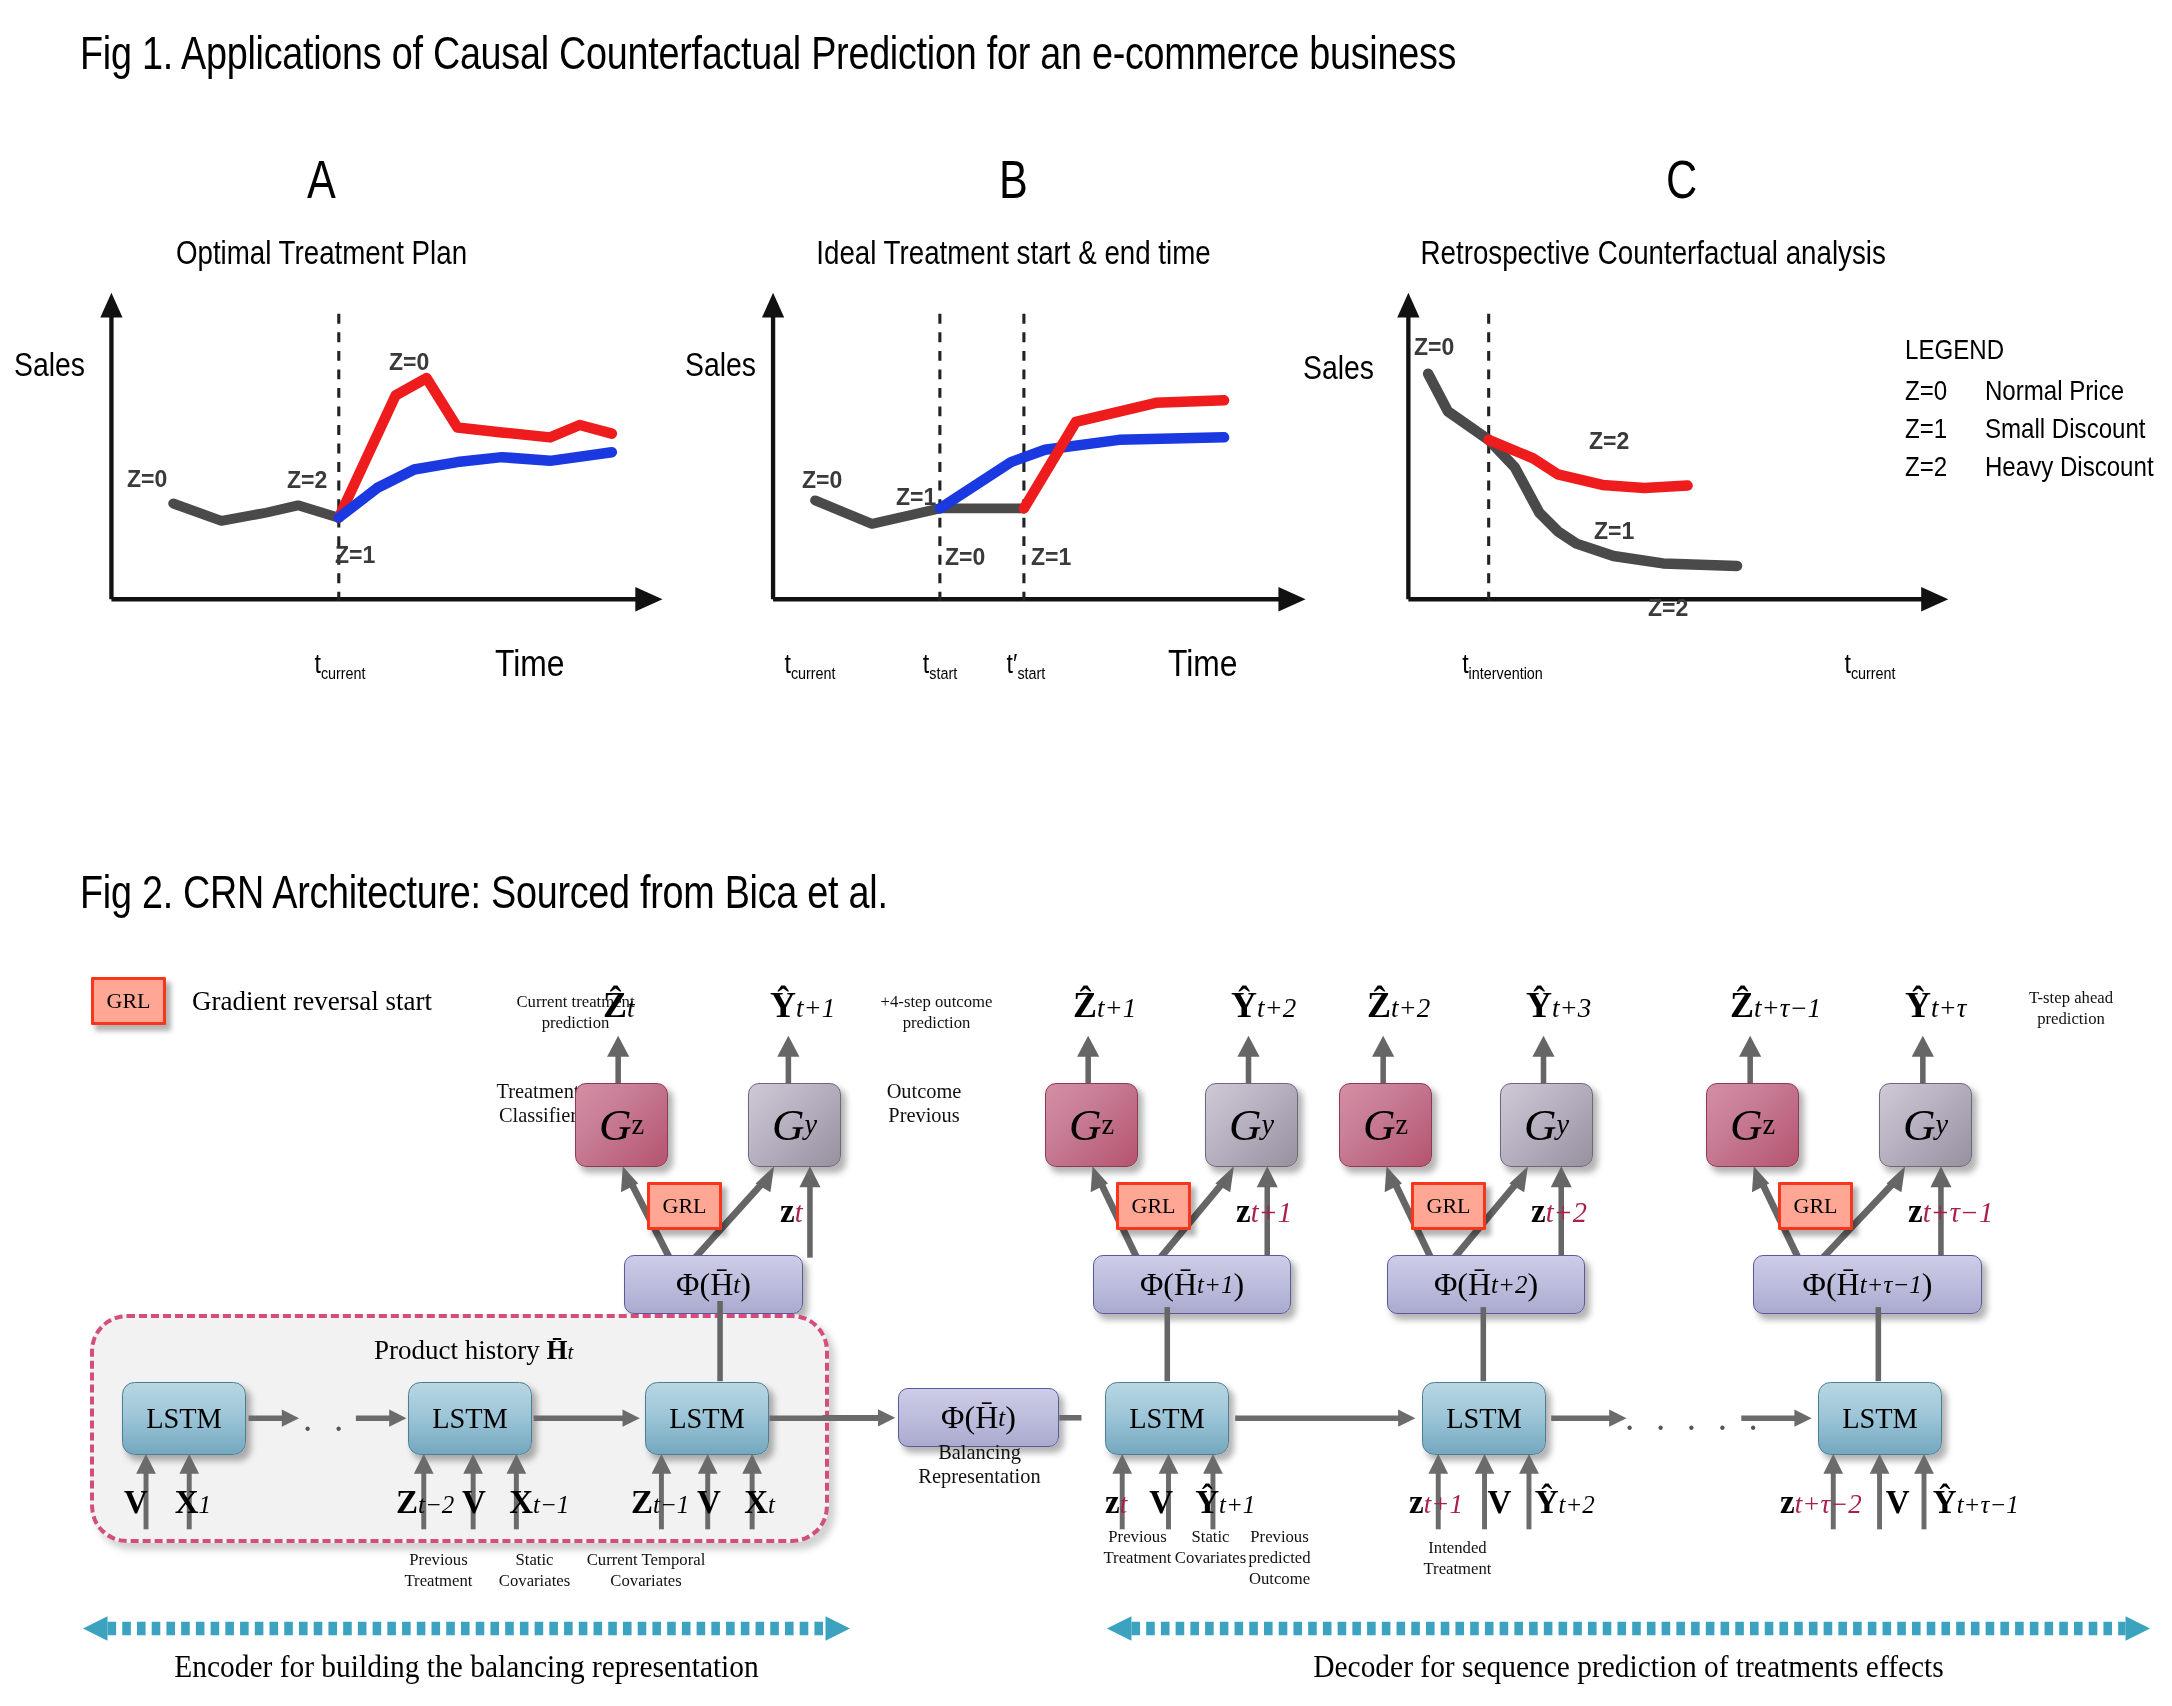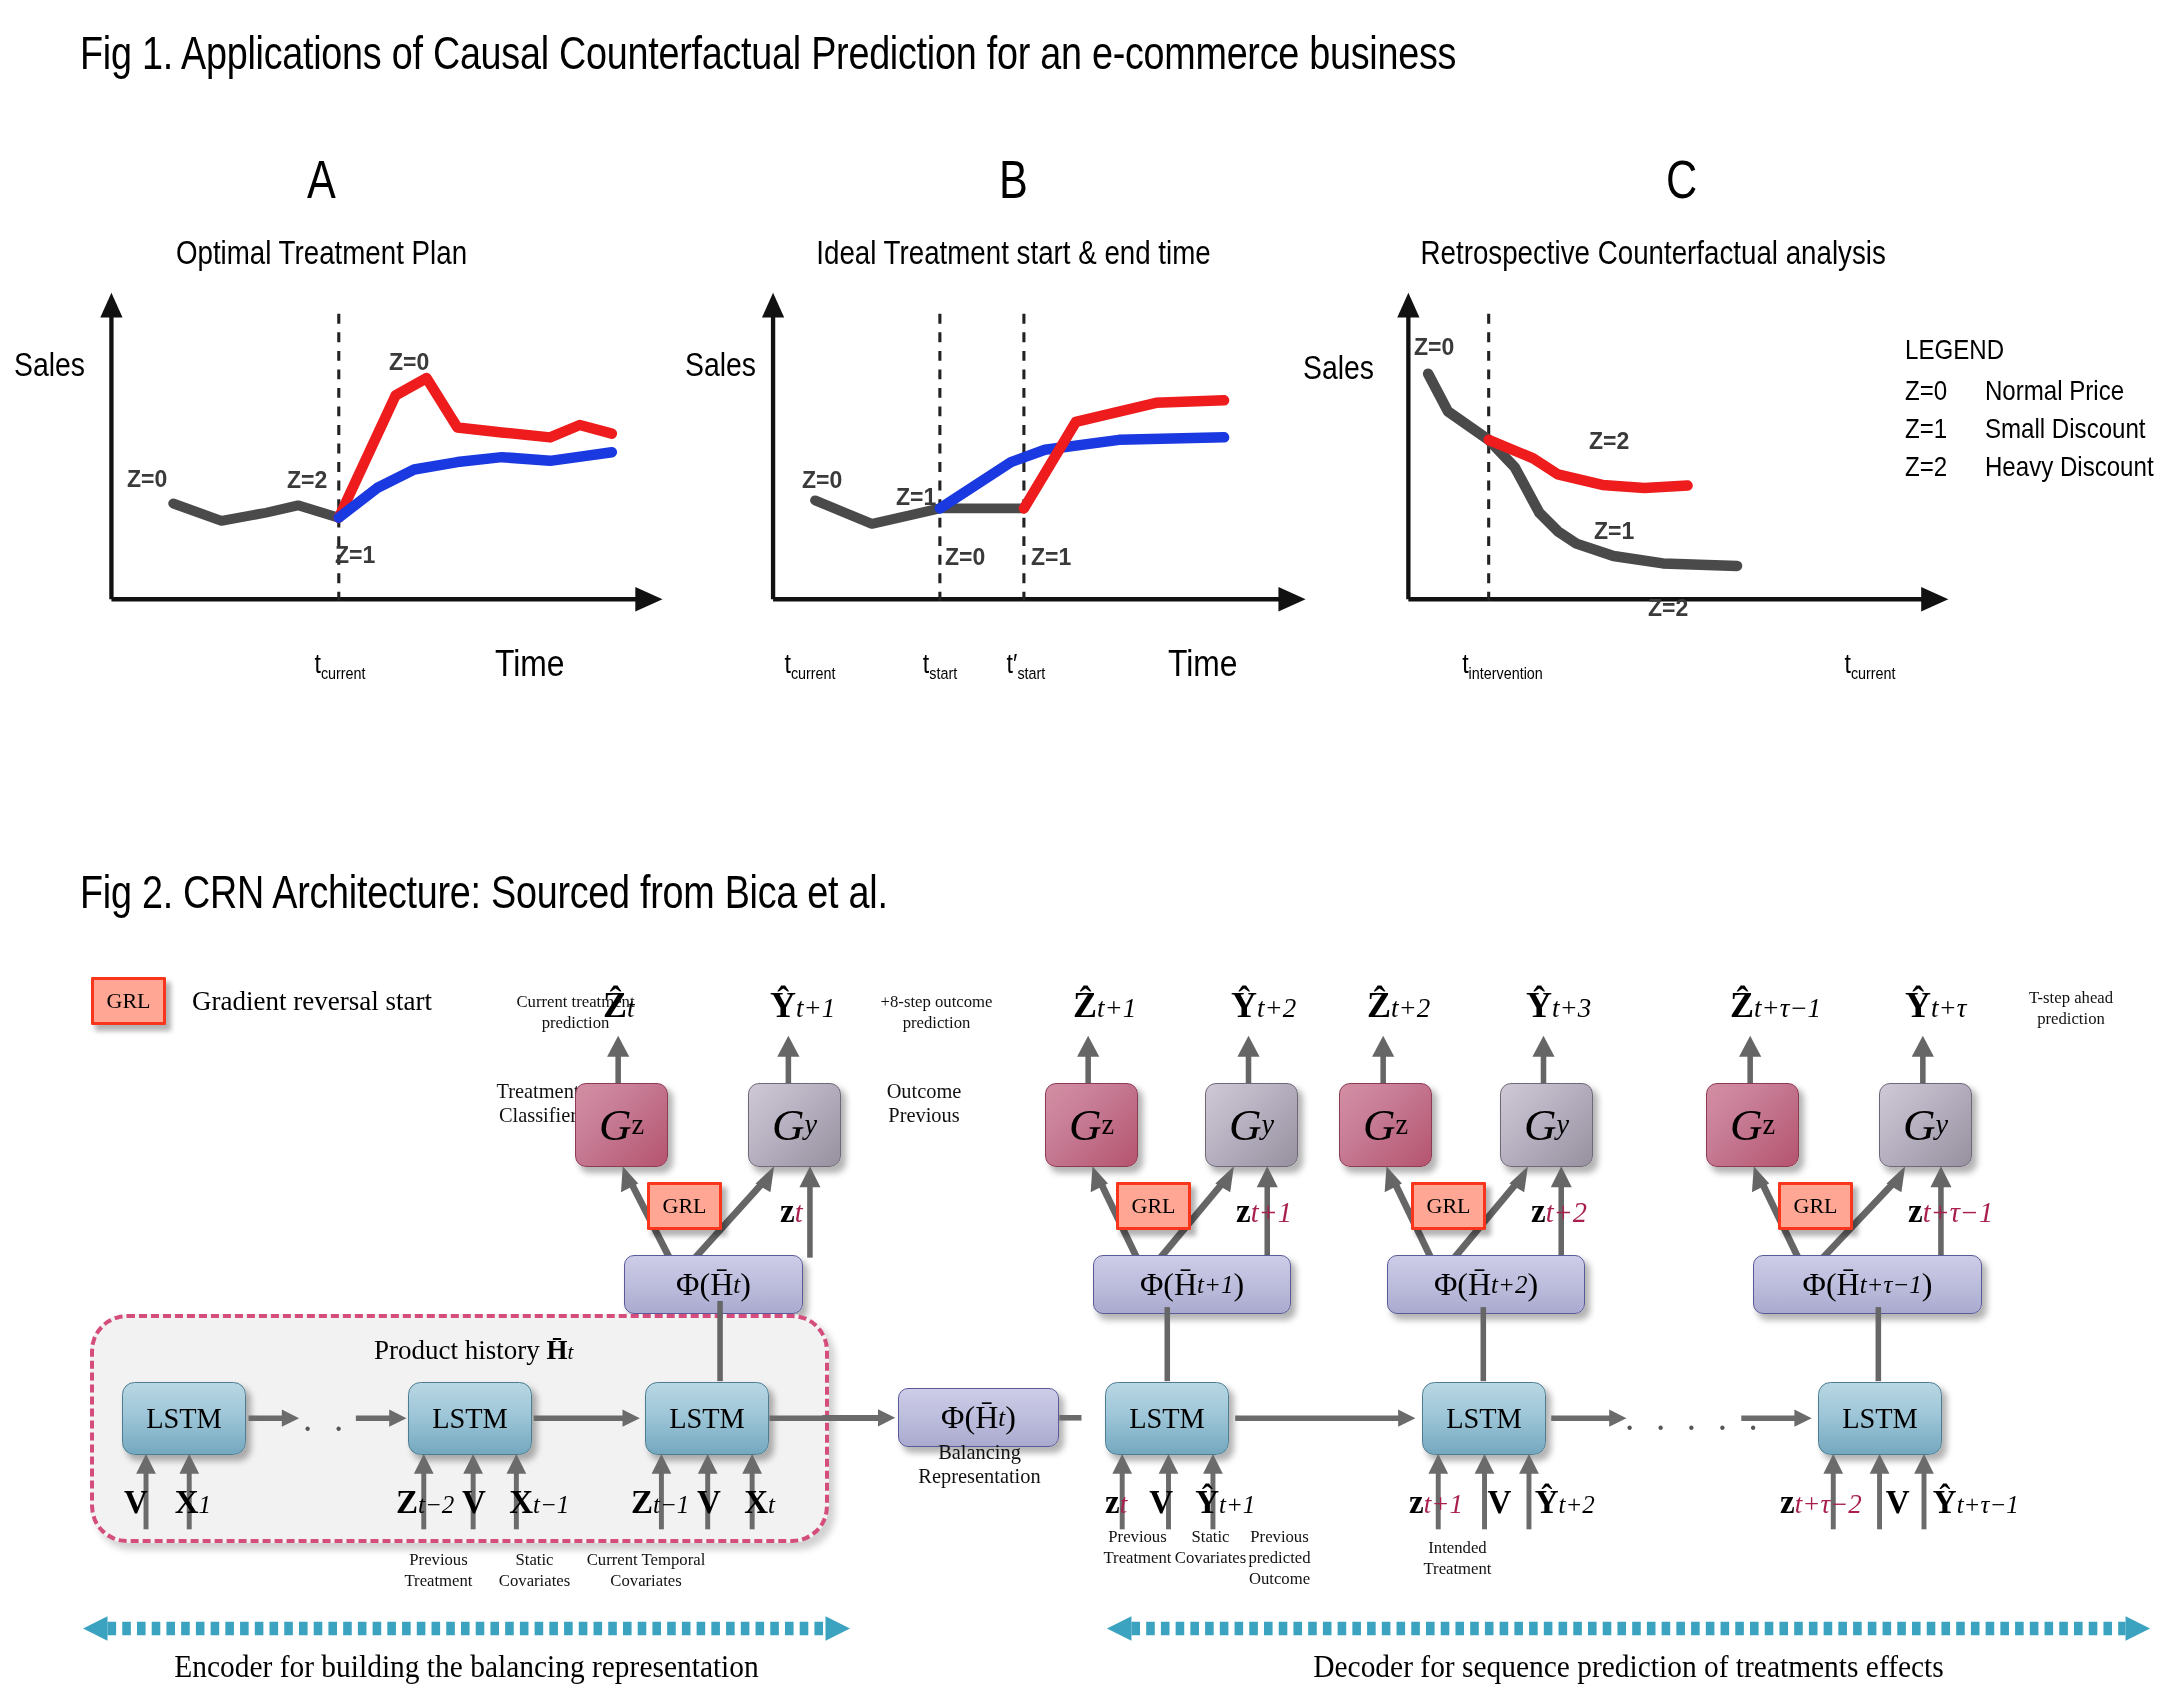--- a/index.html
+++ b/index.html
@@ -260,21 +260,21 @@
 <div class="abs grl" style="left:91px; top:977px; width:75px; height:48px;">
   <span style="font-size:22px;">GRL</span>
 </div>
 <div class="abs serif" style="left:192px; top:986px; font-size:27px;">Gradient reversal start</div>
 
 <div class="abs small-note" style="left:495px; top:992px; width:161px;">
   <div>Current treatment</div>
   <div>prediction</div>
 </div>
 <div class="abs small-note" style="left:859px; top:992px; width:155px;">
-  <div>+8-step outcome</div>
+  <div>+4-step outcome</div>
   <div>prediction</div>
 </div>
 <div class="abs side-note" style="left:470px; top:1079px; width:136px;">
   <div>Treatment</div>
   <div>Classifier</div>
 </div>
 <div class="abs side-note" style="left:859px; top:1079px; width:130px;">
   <div>Outcome</div>
   <div>Previous</div>
 </div>

